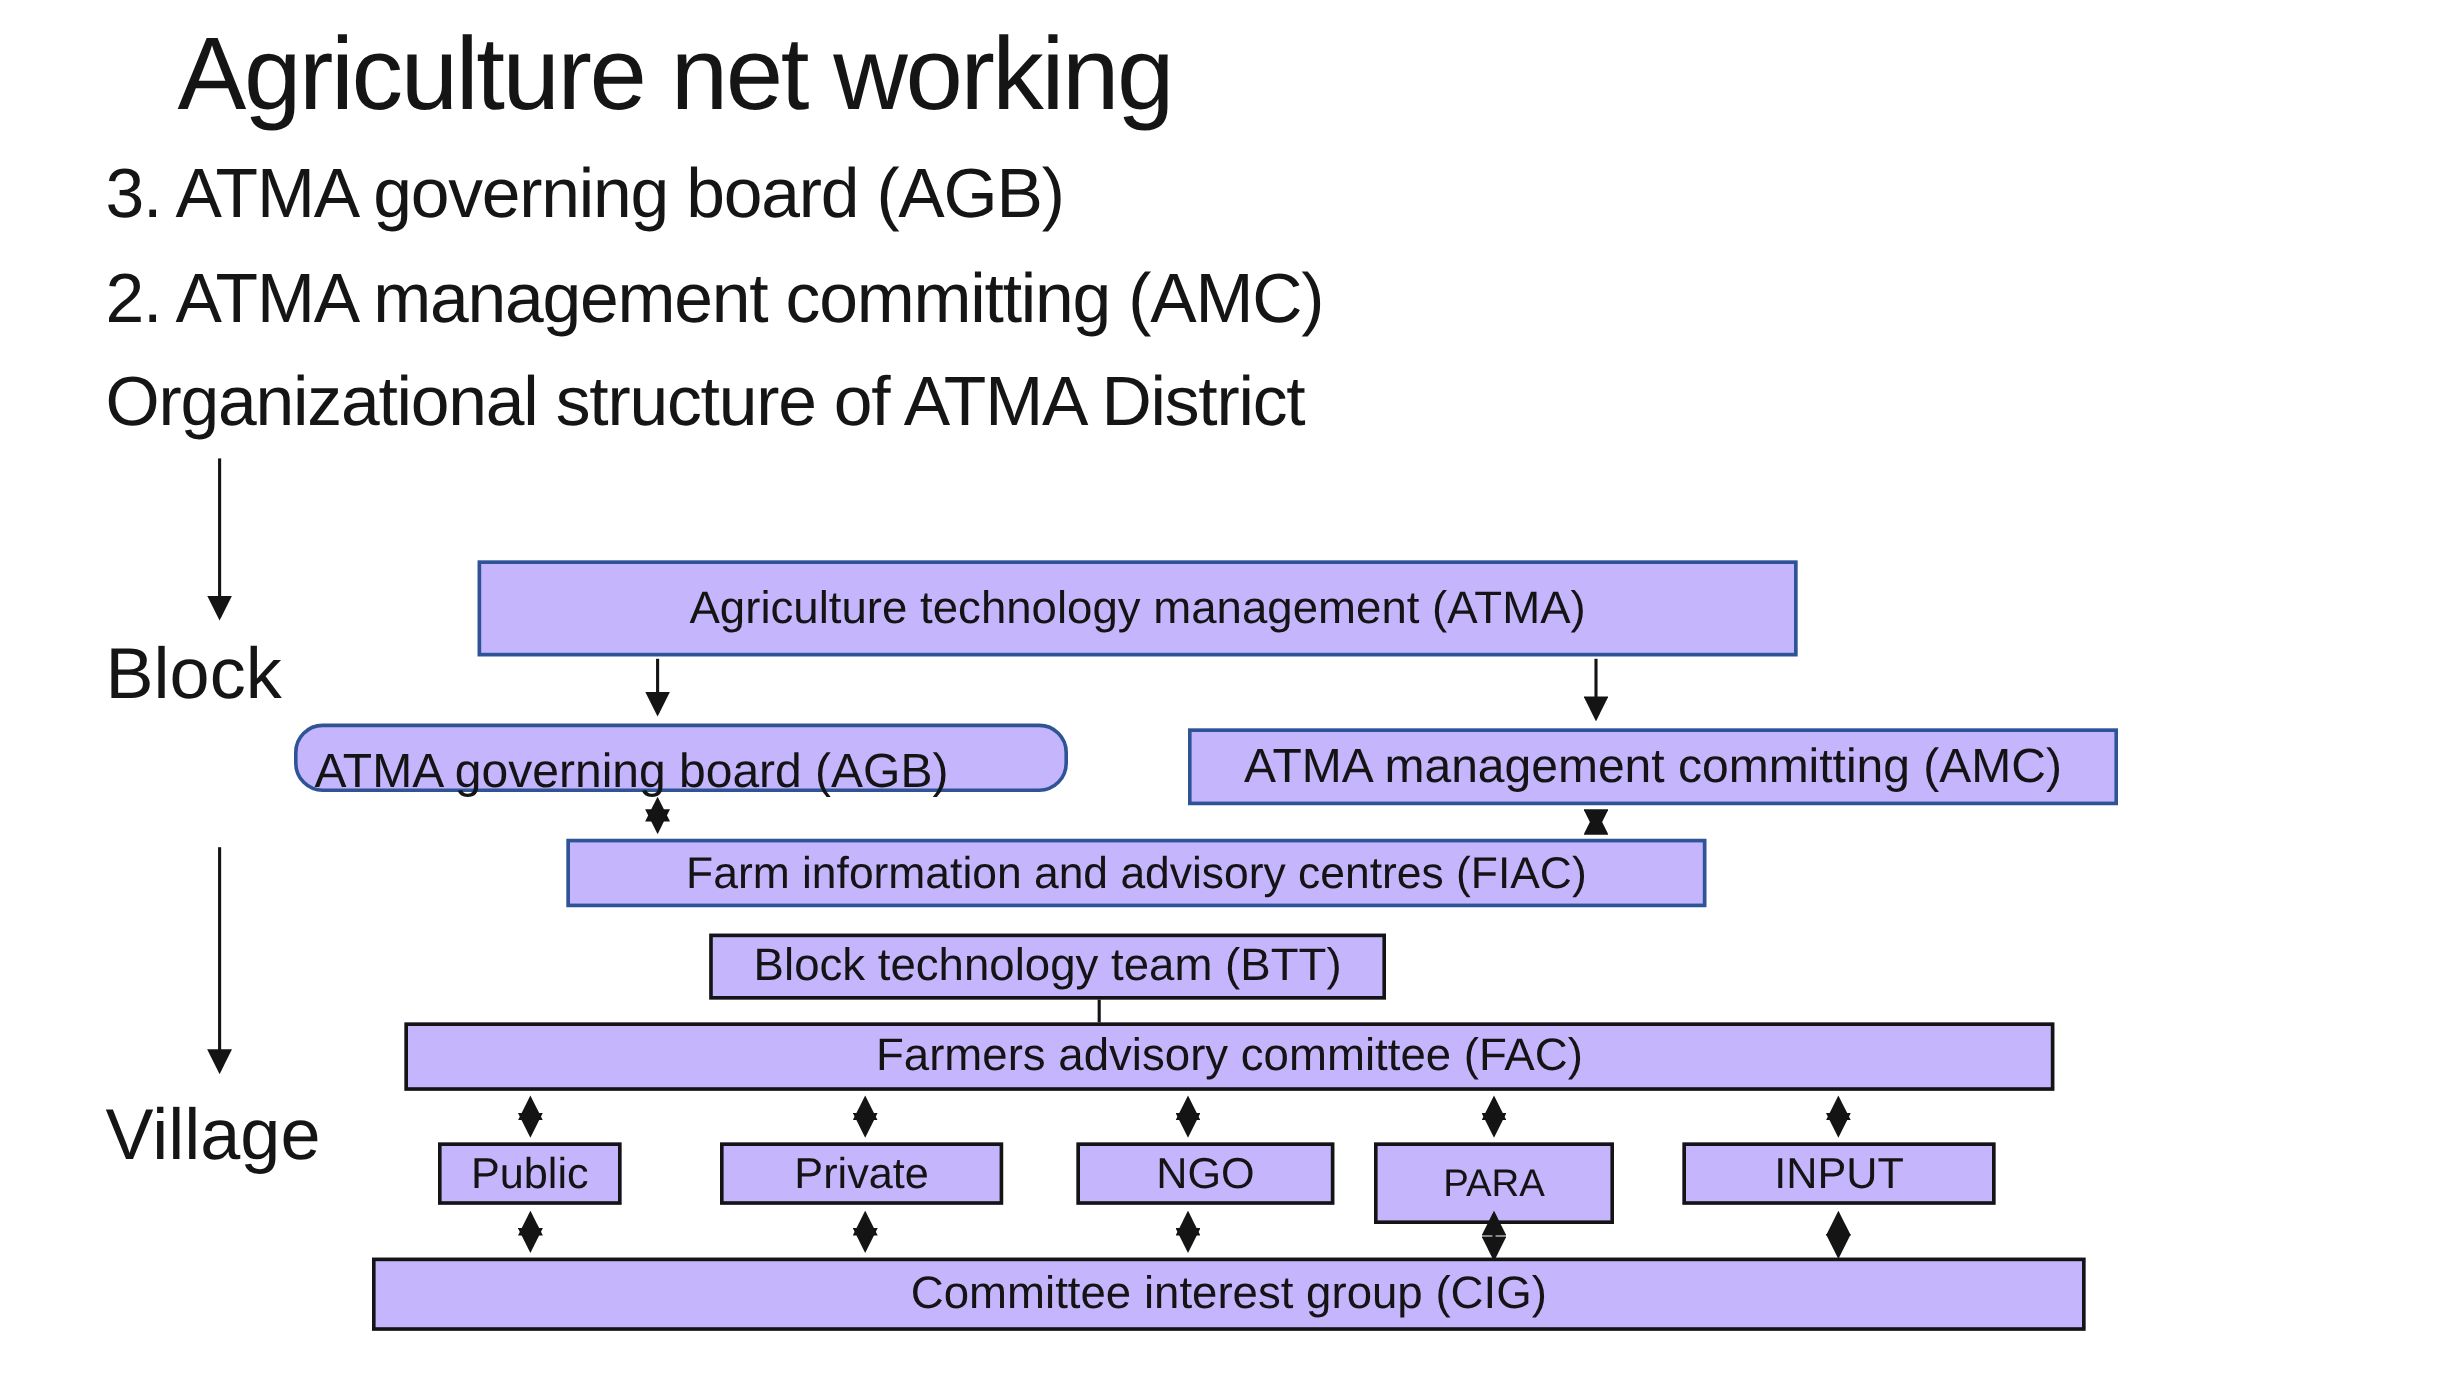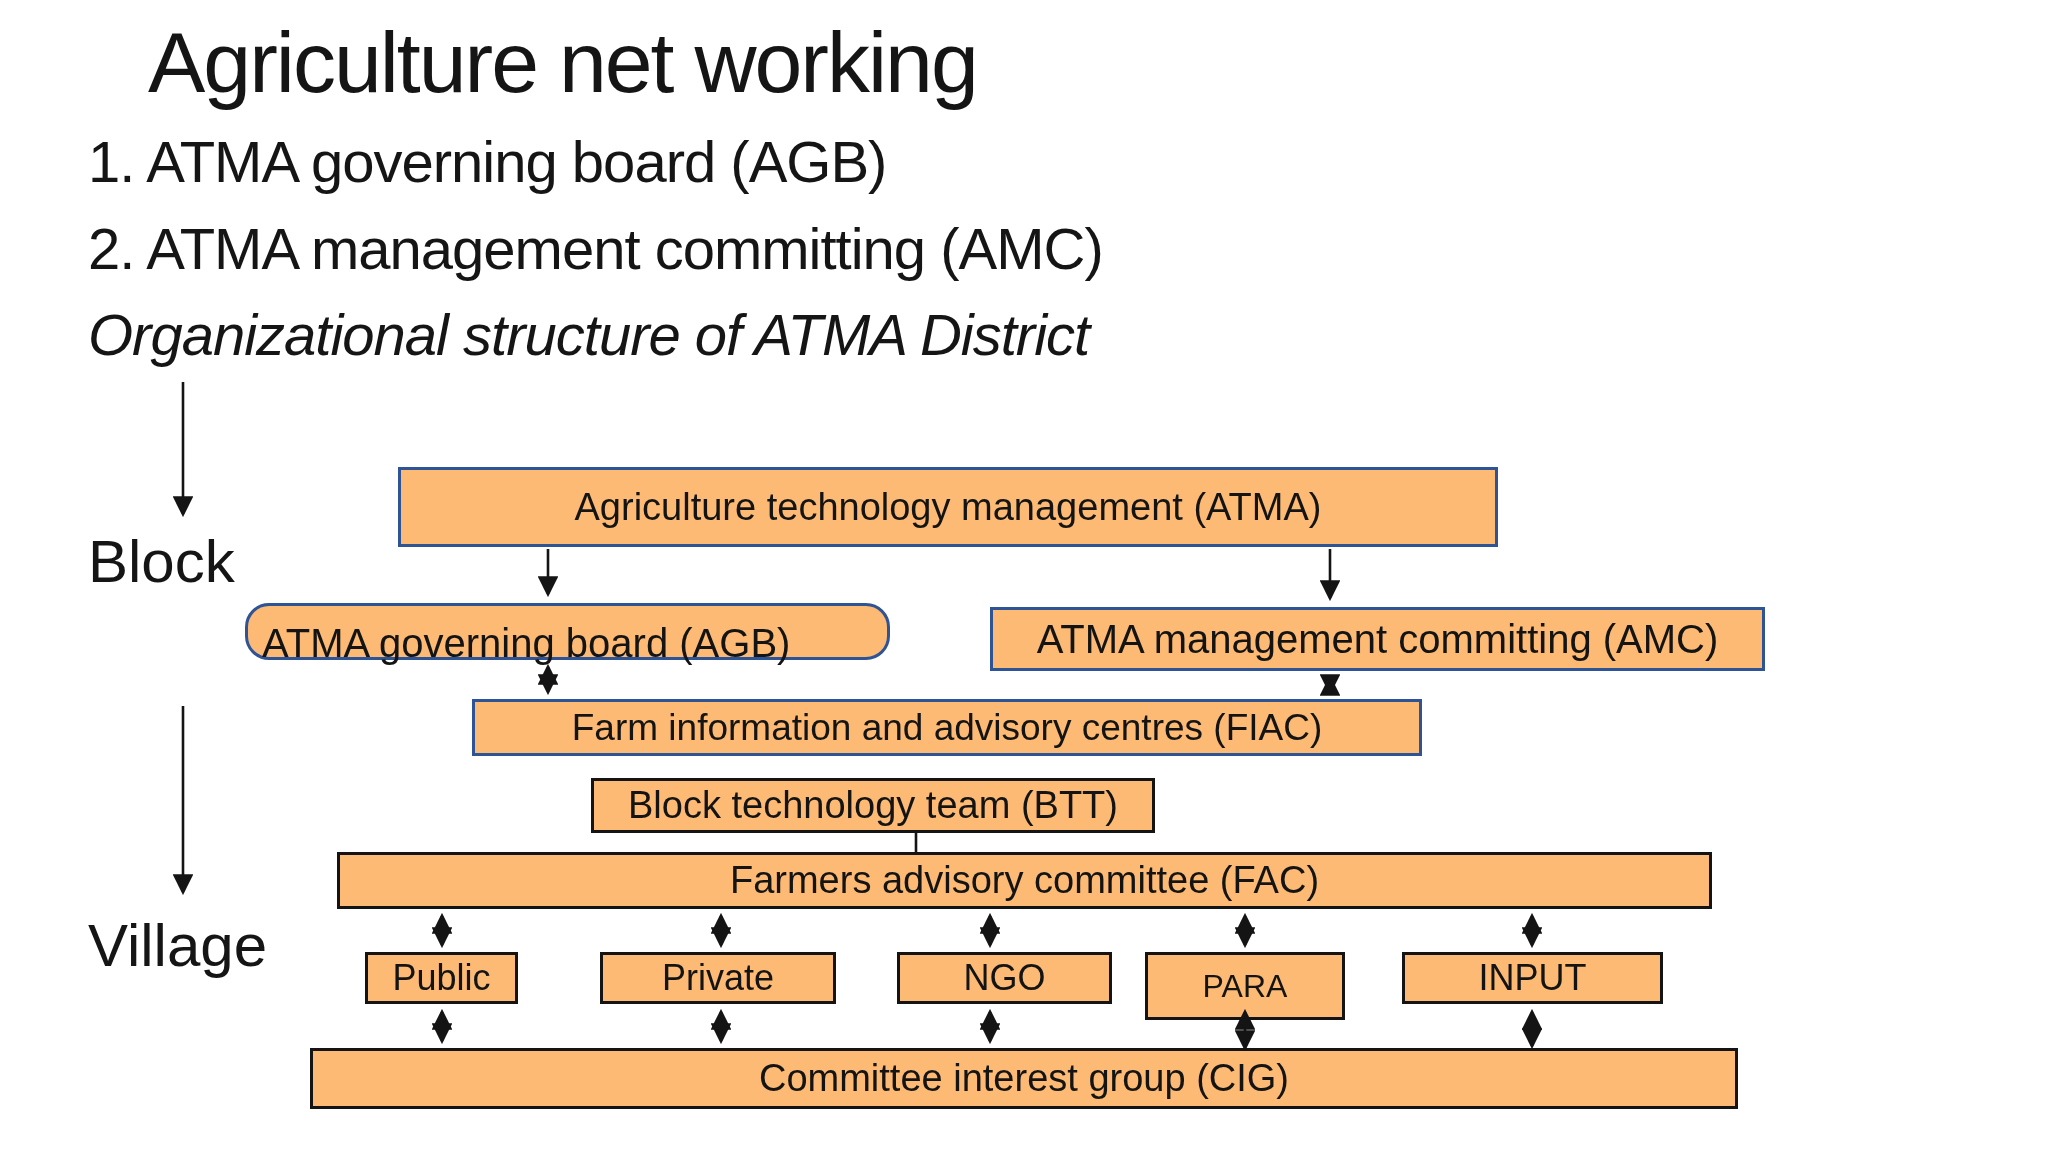--- a/index.html
+++ b/index.html
@@ -8,29 +8,29 @@
     font-family:"Liberation Sans",sans-serif;color:#111111;overflow:hidden;
   }
   .slide-title{
     position:absolute;left:148px;top:14px;font-size:86px;line-height:1.12;
     letter-spacing:-2px;color:#151515;white-space:nowrap;
   }
   .list-line{
     position:absolute;left:88px;font-size:58px;line-height:1.0;
     letter-spacing:-1px;color:#151515;white-space:nowrap;
   }
-  .list-1{top:133px;} .list-2{top:220px;} .list-3{top:306px;font-style:italic;}
+  .list-1{top:133px;} .list-2{top:220px;} .list-3{top:306px;}
   .rail-label{
     position:absolute;left:88px;font-size:60px;line-height:1.0;
     color:#151515;white-space:nowrap;
   }
   .rail-block{top:532px;} .rail-village{top:916px;}
   .node{
     position:absolute;display:flex;align-items:center;justify-content:center;
-    background:#fdba74;box-sizing:border-box;white-space:nowrap;
+    background:#c4b5fd;box-sizing:border-box;white-space:nowrap;
     font-size:38px;color:#141414;
   }
   .node--blue{border:3px solid #2f5496;}
   .node--black{border:3px solid #141414;}
   .n-atma   {left:398px; top:467px; width:1100px;height:80px; font-size:38px;}
   .n-agb    {left:245px; top:603px; width:645px; height:57px; font-size:40px;
              justify-content:flex-start;align-items:flex-end;padding-left:14px;border-radius:24px;}
   .n-agb span{margin-bottom:-9px;}
   .n-amc    {left:990px; top:607px; width:775px; height:64px; font-size:40px;}
   .n-fiac   {left:472px; top:699px; width:950px; height:57px; font-size:37px;}
@@ -45,21 +45,21 @@
   .connectors{position:absolute;left:0;top:0;pointer-events:none;}
   .connectors line{stroke:#141414;stroke-width:2.6px;}
 </style>
 </head>
 <body>
 
 <div class="slide">
 
   <div class="slide-title">Agriculture net working</div>
 
-  <div class="list-line list-1">1. ATMA governing board (AGB)</div>
+  <div class="list-line list-1">3. ATMA governing board (AGB)</div>
   <div class="list-line list-2">2. ATMA management committing (AMC)</div>
   <div class="list-line list-3">Organizational structure of ATMA District</div>
 
   <div class="rail-label rail-block">Block</div>
   <div class="rail-label rail-village">Village</div>
 
   <div class="node node--blue n-atma">
     <span>Agriculture technology management (ATMA)</span>
   </div>
   <div class="node node--blue n-agb">

